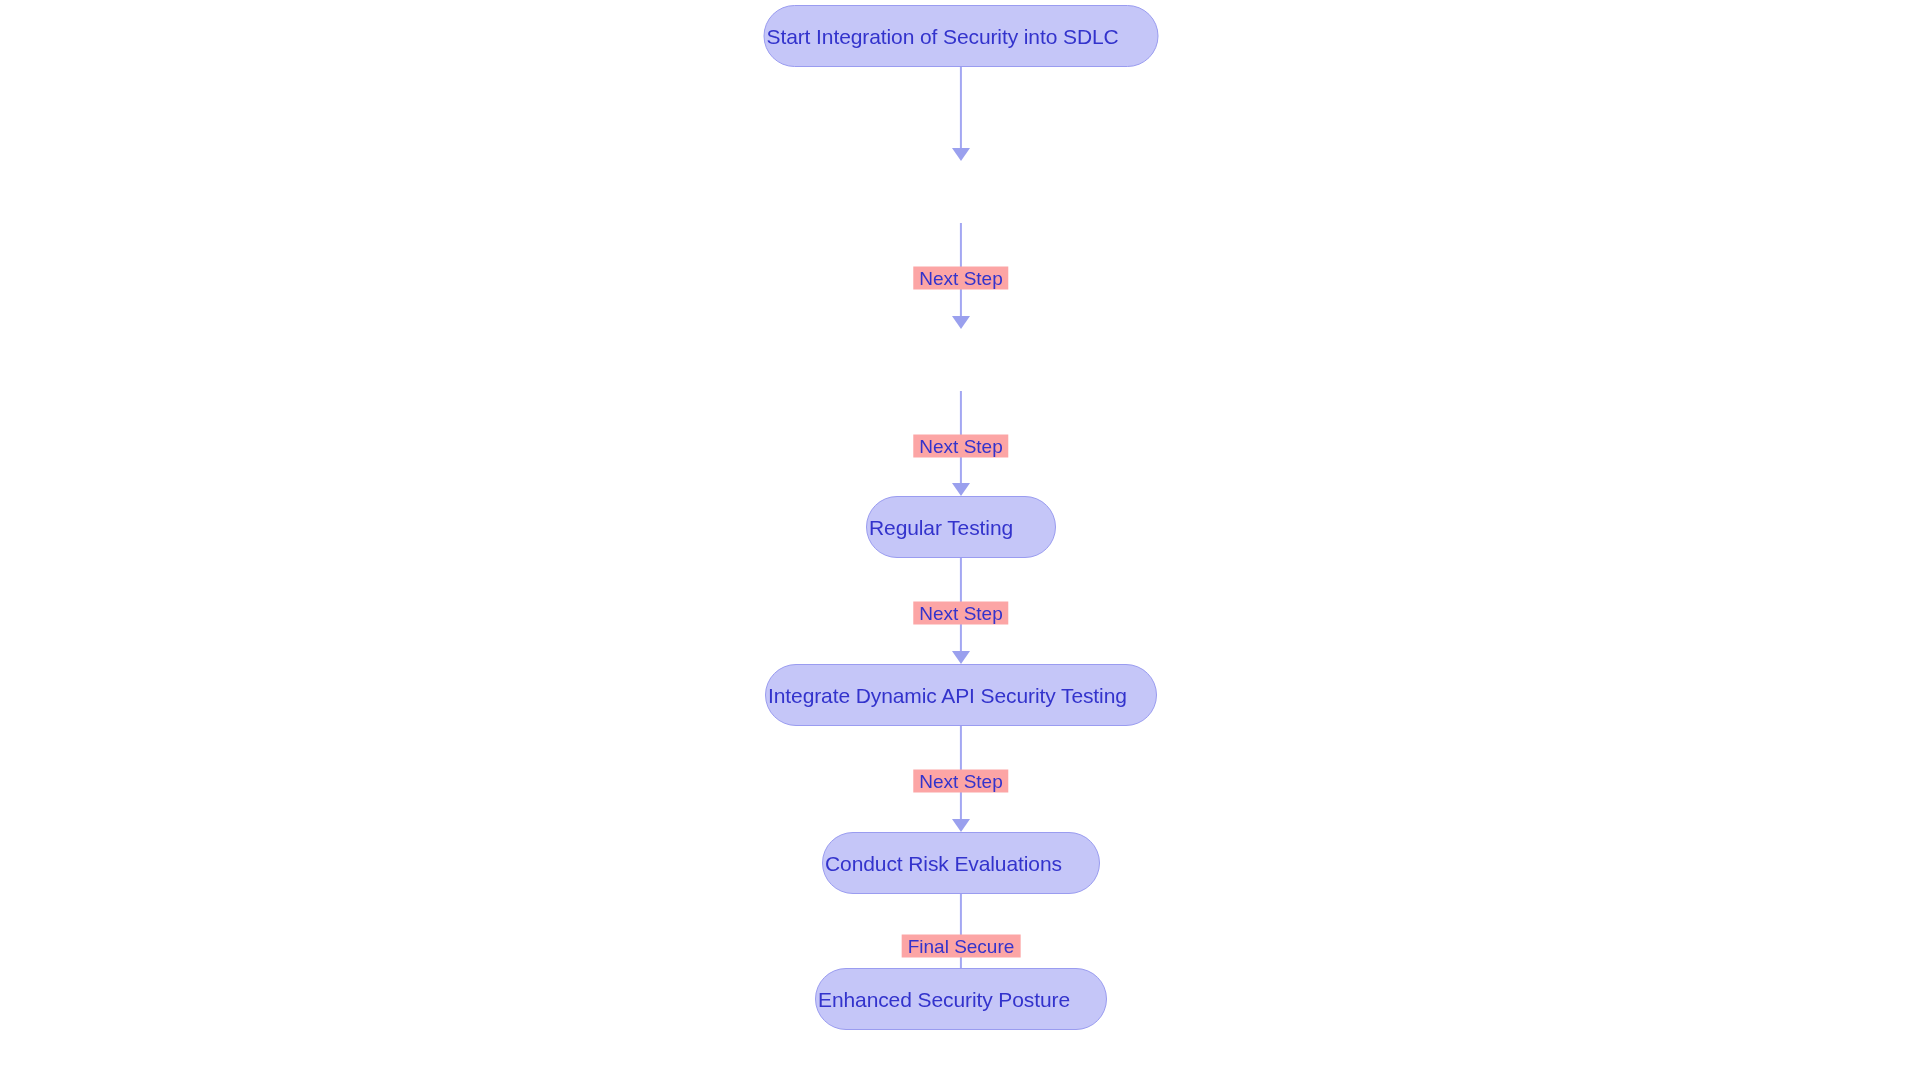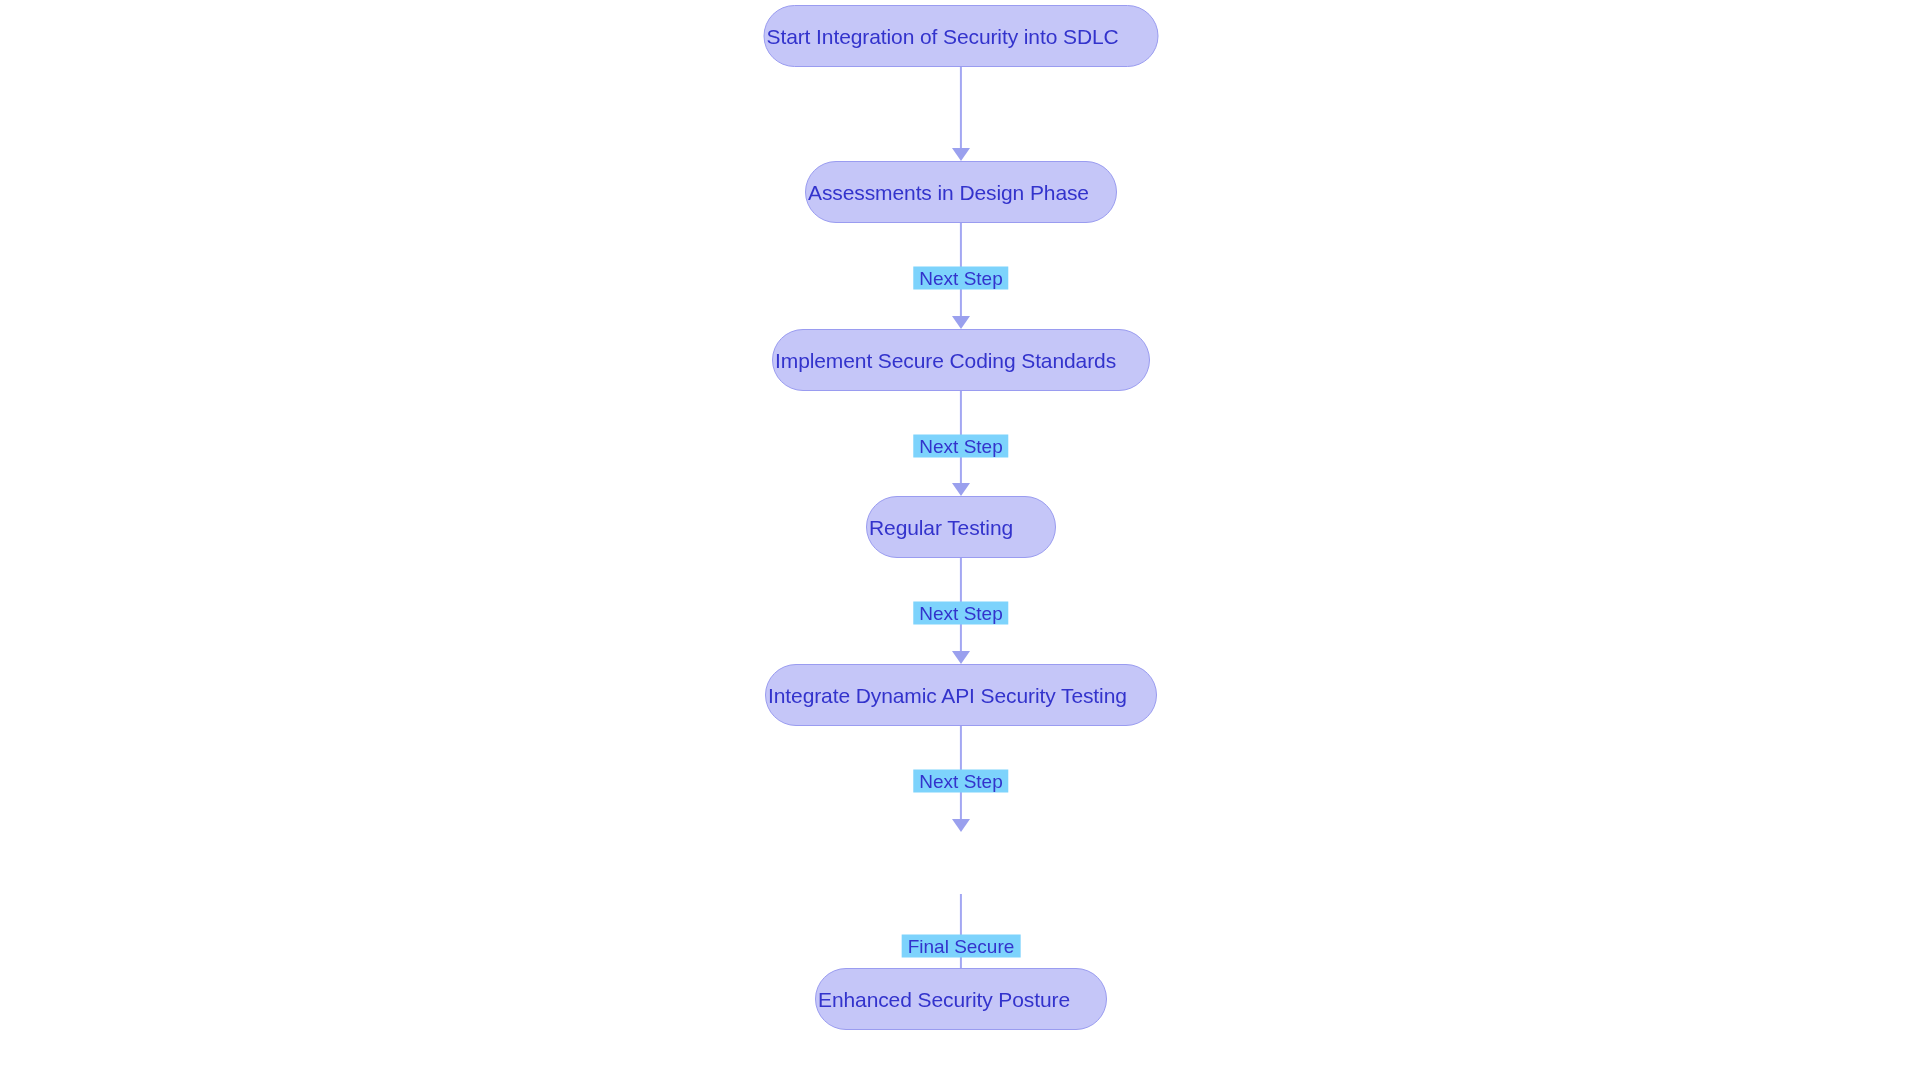--- a/index.html
+++ b/index.html
@@ -69,21 +69,21 @@
     border-top: 13px solid #9aa0ee;
   }
   .edge-label {
     position: absolute;
     left: 50%;
     transform: translate(-50%, -50%);
     color: #3333cc;
     font-size: 19px;
     line-height: 1;
     white-space: nowrap;
-    background: #7dd3fc;
+    background: #fca5a5;
     padding: 2px 6px;
   }
 </style>
 </head>
 <body>
 
 <div id="flowchart">
     <div class="edge" style="left: 961px; top: 67px; height: 94px;">
       <div class="edge-line" style="height: 82px;"></div>
       <div class="edge-arrow" style="top: 81px;"></div>
@@ -109,28 +109,25 @@
       <div class="edge-label" style="top: 55px;">Next Step</div>
     </div>
     <div class="edge" style="left: 961px; top: 894px; height: 102px;">
       <div class="edge-line" style="height: 90px;"></div>
       <div class="edge-arrow" style="top: 89px;"></div>
       <div class="edge-label" style="top: 52px;">Final Secure</div>
     </div>
     <div class="node" style="left: 961px; top: 5px; width: 395px; height: 62px; border-radius: 31px;">
       <span class="node-label">Start Integration of Security into SDLC</span>
     </div>
-    <div class="node" style="left: 961px; top: 161px; width: 312px; height: 62px; border-radius: 31px;">
-      <span class="node-label">Assessments in Design Phase</span>
-    </div>
-    <div class="node" style="left: 961px; top: 329px; width: 378px; height: 62px; border-radius: 31px;">
-      <span class="node-label">Implement Secure Coding Standards</span>
-    </div>
     <div class="node" style="left: 961px; top: 496px; width: 190px; height: 62px; border-radius: 31px;">
       <span class="node-label">Regular Testing</span>
     </div>
     <div class="node" style="left: 961px; top: 664px; width: 392px; height: 62px; border-radius: 31px;">
       <span class="node-label">Integrate Dynamic API Security Testing</span>
+    </div>
+    <div class="node" style="left: 961px; top: 832px; width: 278px; height: 62px; border-radius: 31px;">
+      <span class="node-label">Conduct Risk Evaluations</span>
     </div>
     <div class="node" style="left: 961px; top: 968px; width: 292px; height: 62px; border-radius: 31px;">
       <span class="node-label">Enhanced Security Posture</span>
     </div>
   </div>
 
 </body></html>

